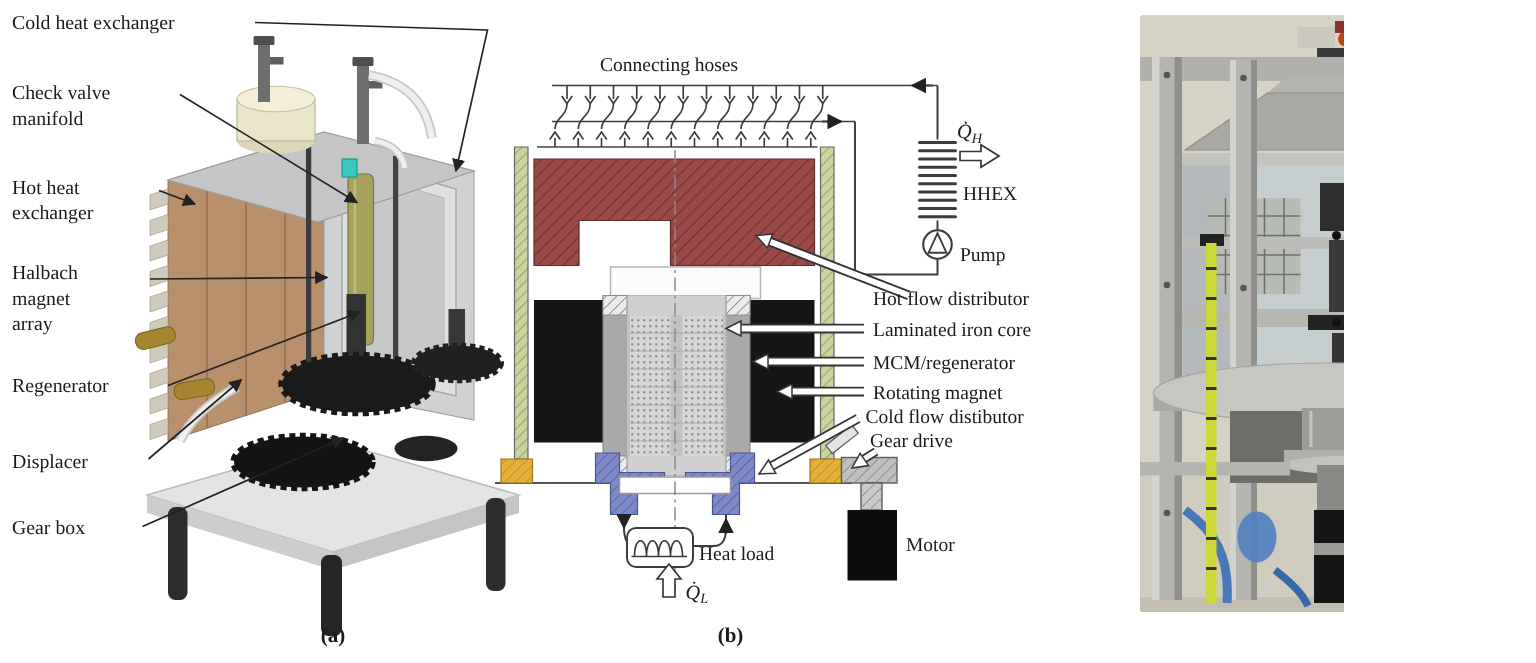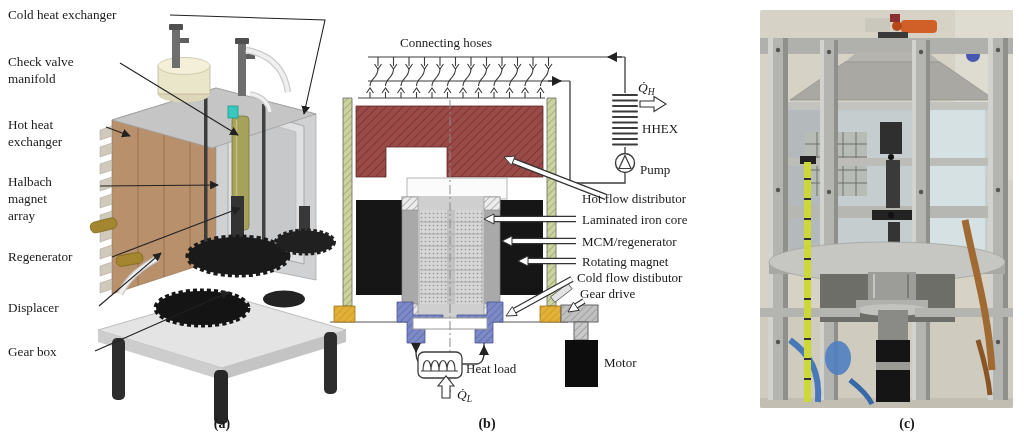--- a/index.html
+++ b/index.html
@@ -1,16 +1,16 @@
 <!DOCTYPE html>
 <html><head>
 <meta charset="utf-8">
 <style>
   html,body{margin:0;padding:0;background:#ffffff;}
-  #fig{position:relative;width:1024px;height:442px;background:#ffffff;overflow:hidden;}
+  #fig{position:relative;width:896px;height:442px;background:#ffffff;overflow:hidden;}
   svg{position:absolute;inset:0;}
   .lbl{font-family:"Liberation Serif","DejaVu Serif",serif;font-size:13.2px;fill:#1a1a1a;}
   .lbl-b{font-family:"Liberation Serif","DejaVu Serif",serif;font-size:13px;fill:#1a1a1a;}
   .cap{font-family:"Liberation Serif","DejaVu Serif",serif;font-size:14px;font-weight:bold;fill:#1a1a1a;}
   .qlab{font-family:"Liberation Serif","DejaVu Serif",serif;font-size:13.5px;font-style:italic;fill:#1a1a1a;}
   .ln{stroke:#222;stroke-width:1.1;fill:none;}
   .pipe{stroke:#3c3c3c;stroke-width:1.3;fill:none;}
 </style>
 </head>
 <body>

